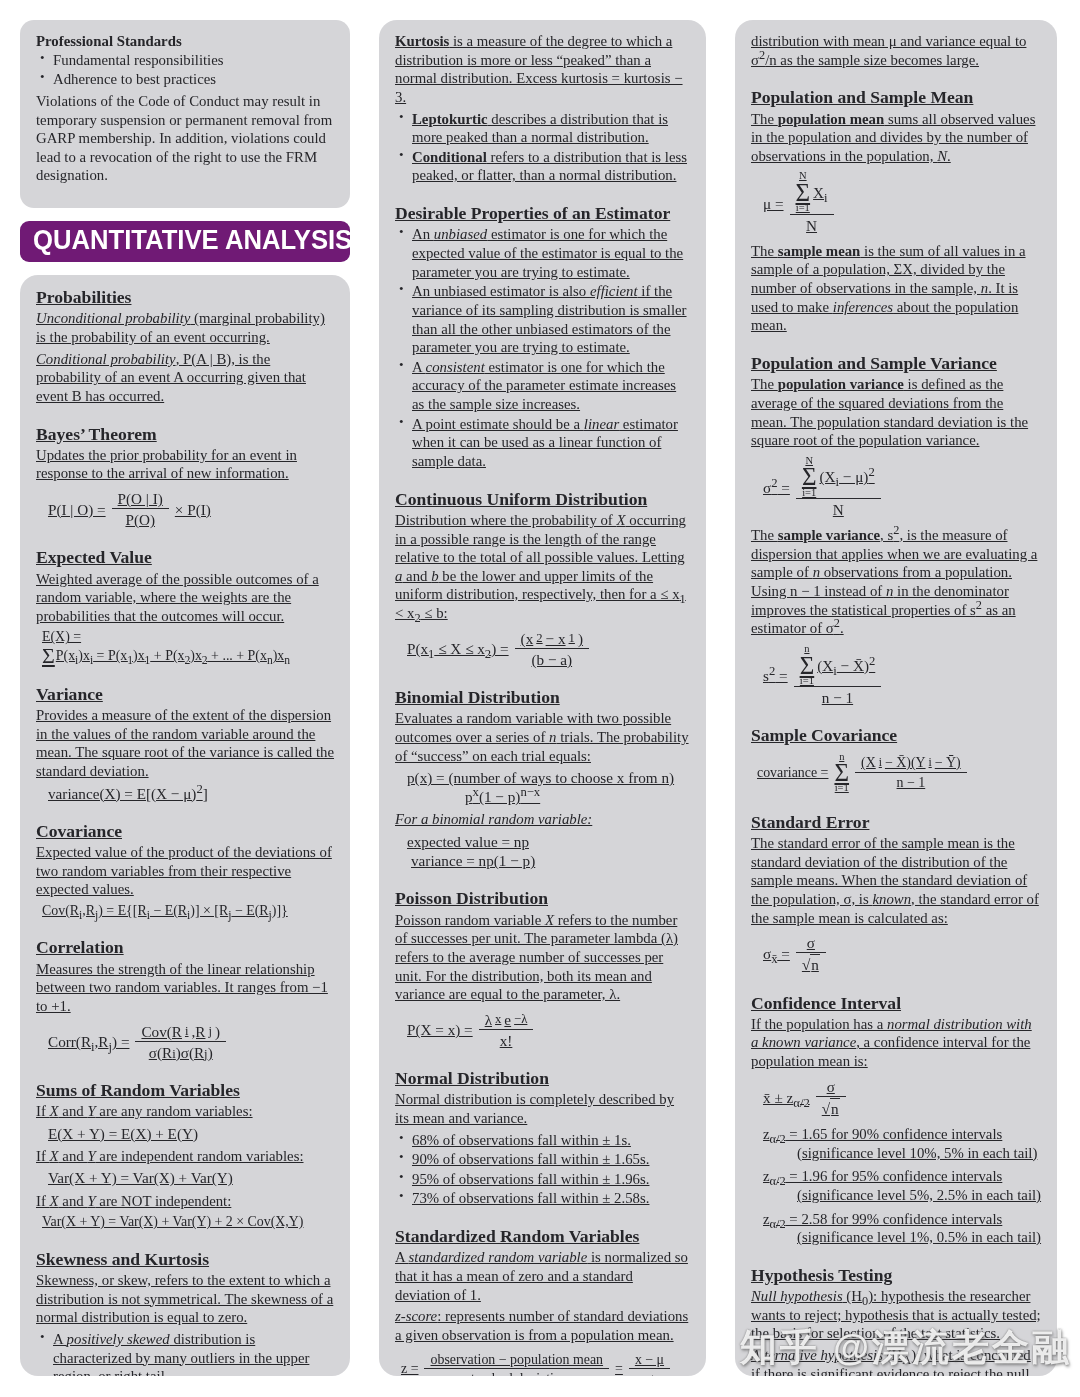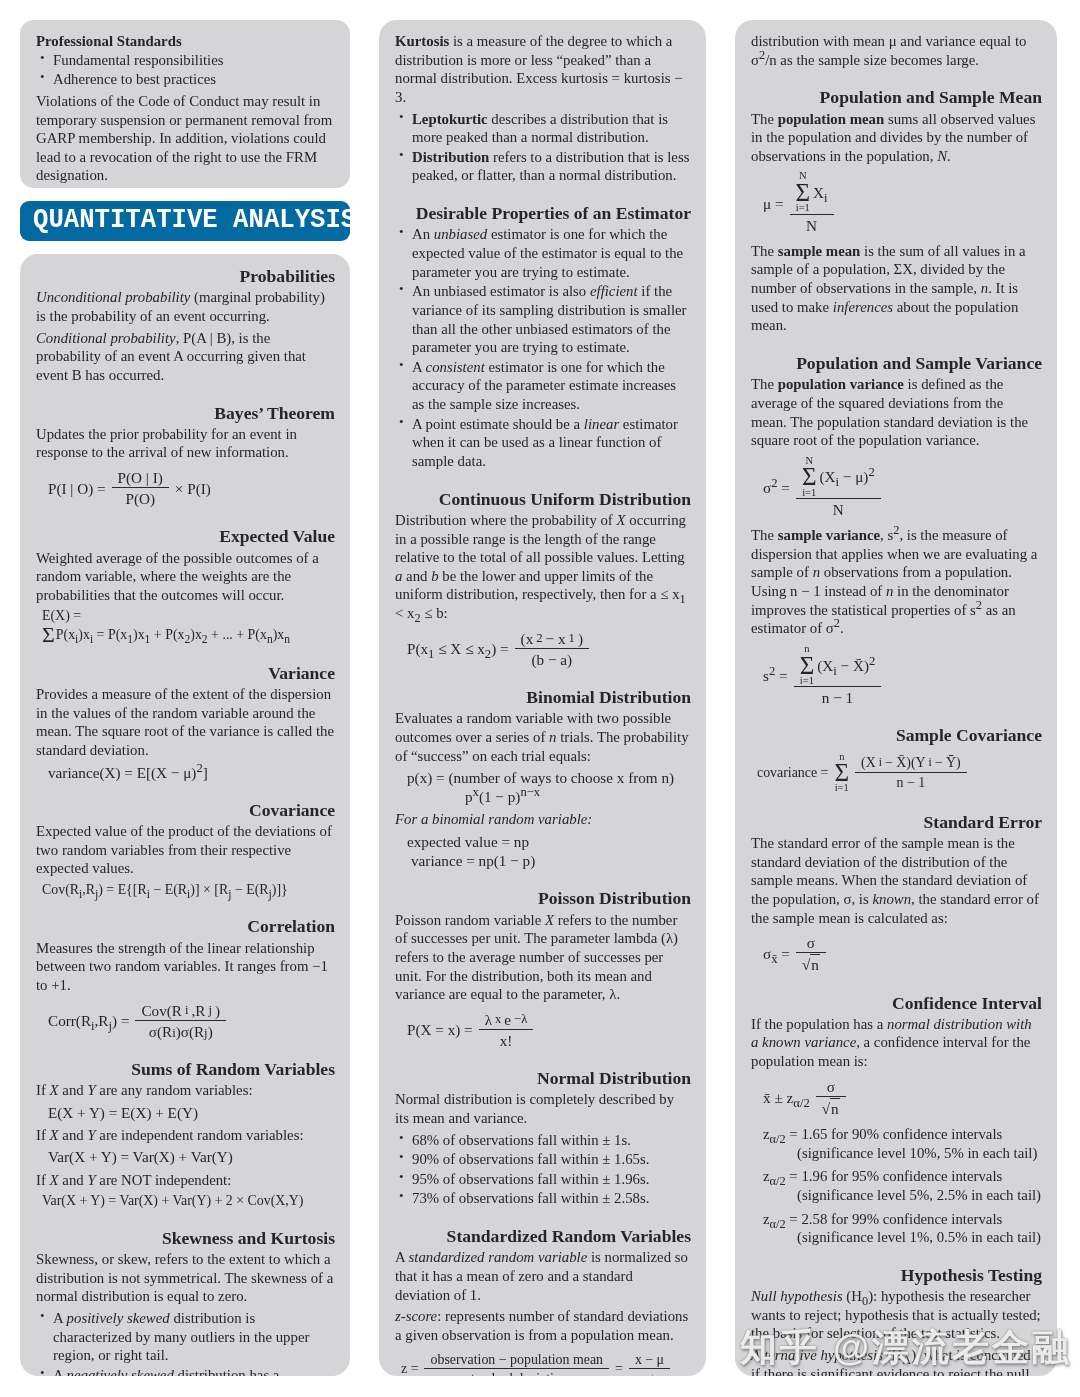--- a/index.html
+++ b/index.html
@@ -1,29 +1,29 @@
 <!DOCTYPE html>
 <html><head>
 <meta charset="utf-8">
 <style>
   html,body{margin:0;padding:0;background:#fff;}
   .page{position:relative;width:1080px;height:1397px;background:#fff;box-sizing:border-box;
         padding:20px 23px 21px 20px;display:grid;grid-template-columns:330px 327px 322px;column-gap:29px;
         font-family:"Liberation Serif","DejaVu Serif",serif;color:#26262a;}
   .col{display:flex;flex-direction:column;height:1356px;}
-  .panel{background:#d5d5d8;border-radius:18px;padding:12px 15px 0 16px;
+  .panel{background:#d5d5d8;border-radius:18px;padding:12px 15px 20px 16px;
          font-size:14.8px;line-height:1.26;overflow:hidden;}
-  .grow{flex:1;}
+  .grow{flex:1;text-decoration:underline;}
   .topbox{margin-bottom:13px;border-radius:14px;}
-  .banner{background:#0369a1;border-radius:9px;margin-bottom:13px;padding:4px 13px 6px;
-          font-family:Liberation Mono, monospace;font-weight:bold;
+  .banner{background:#701a75;border-radius:9px;margin-bottom:13px;padding:4px 13px 6px;
+          font-family:Liberation Sans, sans-serif;font-weight:bold;
           font-size:27px;color:#fff;letter-spacing:0px;white-space:nowrap;}
   .banner span{display:inline-block;transform:scaleX(0.95);transform-origin:left center;}
   .lead{font-weight:bold;}
-  h3.sec{font-size:17.6px;font-weight:bold;margin:18px 0 2px;line-height:1.15;text-align:right;}
+  h3.sec{font-size:17.6px;font-weight:bold;margin:18px 0 2px;line-height:1.15;}
   .panel h3.sec:first-child{margin-top:0;}
   p{margin:0 0 3px;}
   ul.bl{margin:0 0 3px;padding:0 0 0 17px;list-style:none;}
   ul.bl li{position:relative;margin:0 0 1px;}
   ul.bl li::before{content:"•";position:absolute;left:-13px;top:-1px;font-size:13px;}
   .formula{margin:6px 0 7px 12px;display:flex;align-items:center;gap:6px;font-size:15.2px;}
   .formula.txt{display:block;margin:3px 0 4px 12px;}
   .formula.small{font-size:13.9px;margin-left:6px;}
   .frac{display:inline-flex;flex-direction:column;align-items:center;vertical-align:middle;}
   .frac .num{display:flex;align-items:center;justify-content:center;gap:3px;padding:0 6px;}
@@ -119,21 +119,21 @@
         <li>A <i>negatively skewed</i> distribution has a disproportionately large amount of outliers that fall within its lower (left) tail.</li>
       </ul>
     </div>
   </div>
 
   <div class="col">
     <div class="panel grow">
       <p><b>Kurtosis</b> is a measure of the degree to which a distribution is more or less “peaked” than a normal distribution. Excess kurtosis = kurtosis − 3.</p>
       <ul class="bl">
         <li><b>Leptokurtic</b> describes a distribution that is more peaked than a normal distribution.</li>
-        <li><b>Distribution</b> refers to a distribution that is less peaked, or flatter, than a normal distribution.</li>
+        <li><b>Conditional</b> refers to a distribution that is less peaked, or flatter, than a normal distribution.</li>
       </ul>
 
       <h3 class="sec">Desirable Properties of an Estimator</h3>
       <ul class="bl">
         <li>An <i>unbiased</i> estimator is one for which the expected value of the estimator is equal to the parameter you are trying to estimate.</li>
         <li>An unbiased estimator is also <i>efficient</i> if the variance of its sampling distribution is smaller than all the other unbiased estimators of the parameter you are trying to estimate.</li>
         <li>A <i>consistent</i> estimator is one for which the accuracy of the parameter estimate increases as the sample size increases.</li>
         <li>A point estimate should be a <i>linear</i> estimator when it can be used as a linear function of sample data.</li>
       </ul>
 

